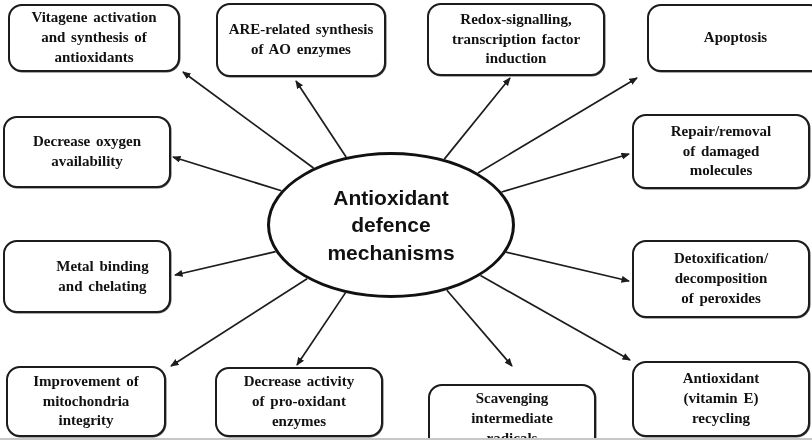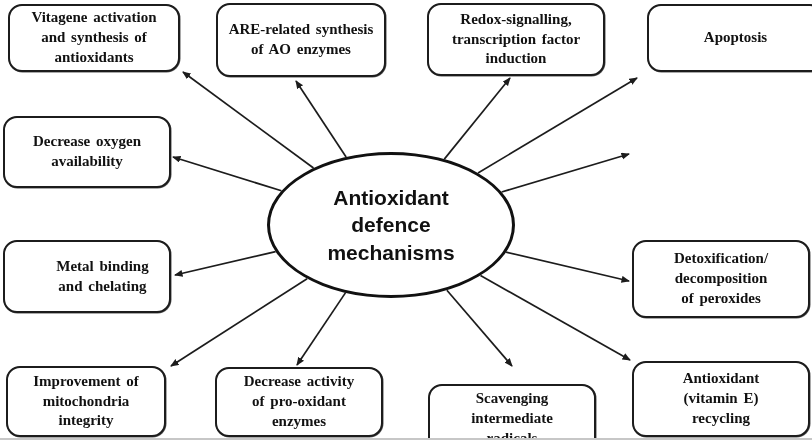--- a/index.html
+++ b/index.html
@@ -110,20 +110,23 @@
   </div>
   <div class="node node-redox">
     <div>Redox-signalling,<br>transcription factor<br>induction</div>
   </div>
   <div class="node node-apoptosis">
     <div>Apoptosis</div>
   </div>
   <div class="node node-oxygen">
     <div>Decrease oxygen<br>availability</div>
   </div>
+  <div class="node node-repair">
+    <div>Repair/removal<br>of damaged<br>molecules</div>
+  </div>
   <div class="node node-metal">
     <div>Metal binding<br>and chelating</div>
   </div>
   <div class="node node-detox">
     <div>Detoxification/<br>decomposition<br>of peroxides</div>
   </div>
   <div class="node node-mitochondria">
     <div>Improvement of<br>mitochondria<br>integrity</div>
   </div>
   <div class="node node-prooxidant">

